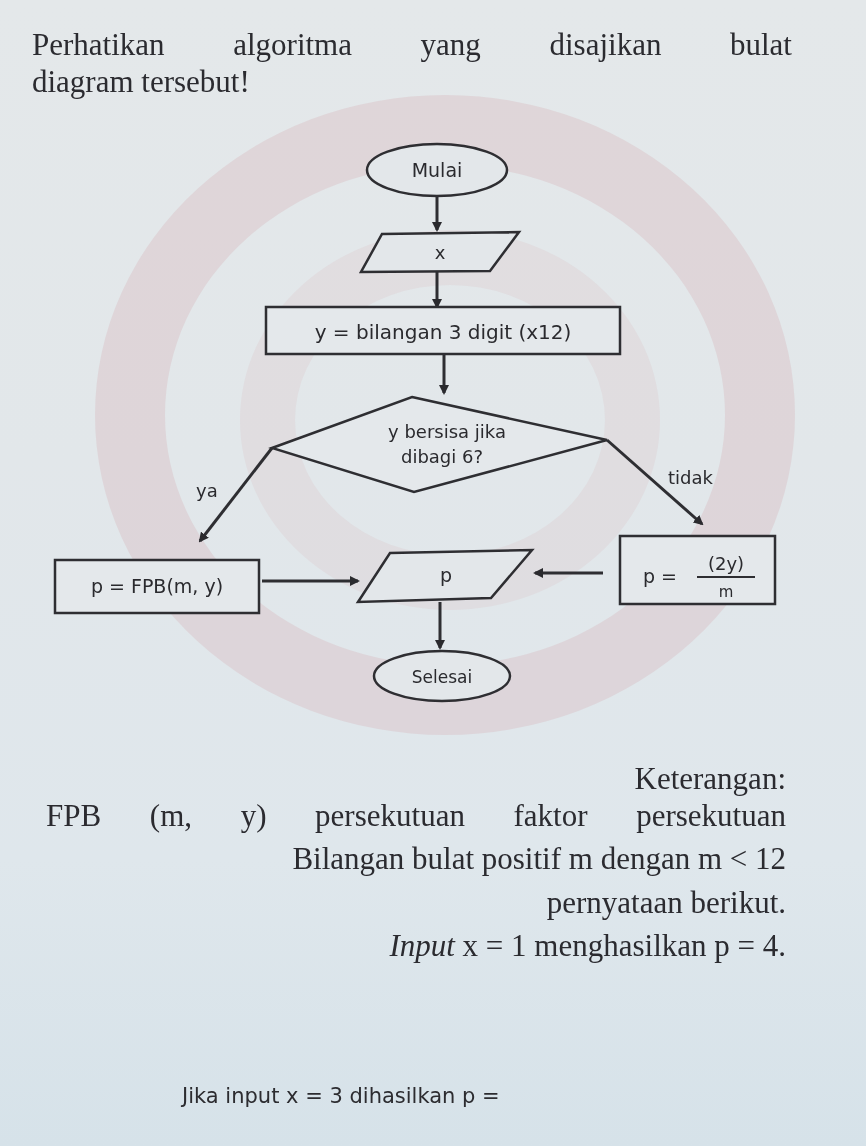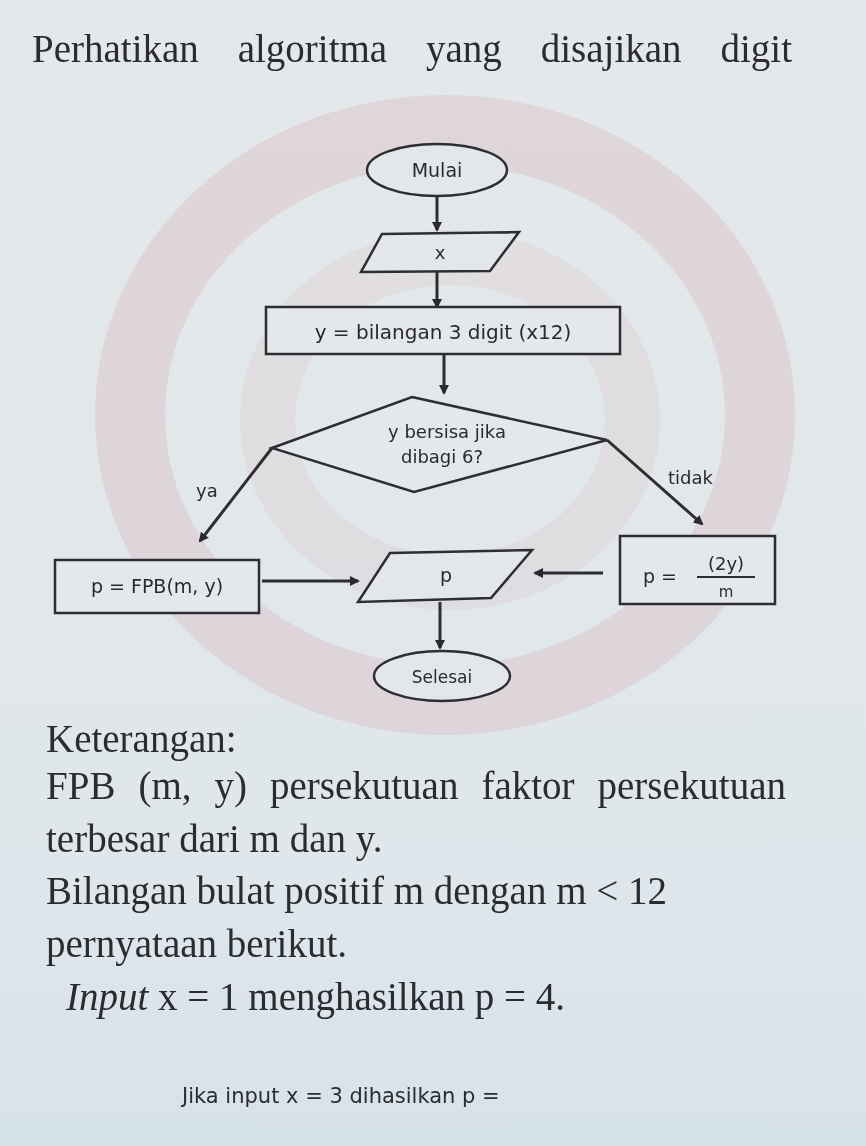--- a/index.html
+++ b/index.html
@@ -11,44 +11,45 @@
   .watermark {
     position:absolute; left:95px; top:95px; width:700px; height:640px;
     border-radius:50%;
     border:70px solid rgba(215,180,185,0.35);
     box-sizing:border-box;
   }
   .watermark2 {
     position:absolute; left:240px; top:230px; width:420px; height:380px; border-radius:50%;
     border:55px solid rgba(220,190,195,0.25); box-sizing:border-box;
   }
-  .serif-text { position:absolute; font-family:"Liberation Serif", serif; font-size:39px; line-height:1.2; color:#2b2b30; }
+  .serif-text { position:absolute; font-family:"Liberation Serif", serif; font-size:31px; line-height:1.2; color:#2b2b30; }
   .intro { left:32px; top:26px; width:760px; }
   .intro .line1 { display:flex; justify-content:space-between; }
   .diagram { position:absolute; left:0; top:0; width:866px; height:740px; }
   .diagram text { font-family:"DejaVu Sans", sans-serif; fill:#2a2a2e; }
-  .ket { left:46px; top:716px; width:740px; }
+  .ket { left:46px; top:760px; width:740px;text-align:right; }
   .ket p { margin:0; }
   .justify { display:flex; justify-content:space-between; }
   .question { position:absolute; left:182px; top:1084px; font-family:"DejaVu Sans", sans-serif; font-size:21px; color:#2c2c30;text-align:right; }
 </style>
 </head>
 <body>
 
 <div class="watermark"></div>
 <div class="watermark2"></div>
 
 <div class="serif-text intro">
   <div class="line1">
     <span>Perhatikan</span>
     <span>algoritma</span>
     <span>yang</span>
     <span>disajikan</span>
-    <span>digit</span>
+    <span>bulat</span>
   </div>
+  <div>diagram tersebut!</div>
 </div>
 
 <svg class="diagram" viewBox="0 0 866 740" xmlns="http://www.w3.org/2000/svg">
   <defs>
     <marker id="ah" markerWidth="10" markerHeight="10" refX="8" refY="5" orient="auto" markerUnits="userSpaceOnUse">
       <path d="M0,0 L10,5 L0,10 z" fill="#2a2a2e"></path>
     </marker>
   </defs>
   <g stroke="#2e2e32" stroke-width="2.5" fill="none">
 
@@ -98,21 +99,20 @@
 <div class="serif-text ket">
   <p>Keterangan:</p>
   <p class="justify" style="">
     <span>FPB</span>
     <span>(m,</span>
     <span>y)</span>
     <span>persekutuan</span>
     <span>faktor</span>
     <span>persekutuan</span>
   </p>
-  <p style="margin-top:6px;">terbesar dari m dan y.</p>
   <p class="justify" style="margin-top:6px;flex-direction:column;">
     <span>Bilangan bulat positif m dengan m &lt; 12</span>
   </p>
   <p style="margin-top:6px;">pernyataan berikut.</p>
   <p style="margin-top:6px;margin-left:20px;">
     <i>Input</i><span> x = 1 menghasilkan p = 4.</span>
   </p>
 </div>
 
 <div class="question">Jika input x = 3 dihasilkan p =</div>

